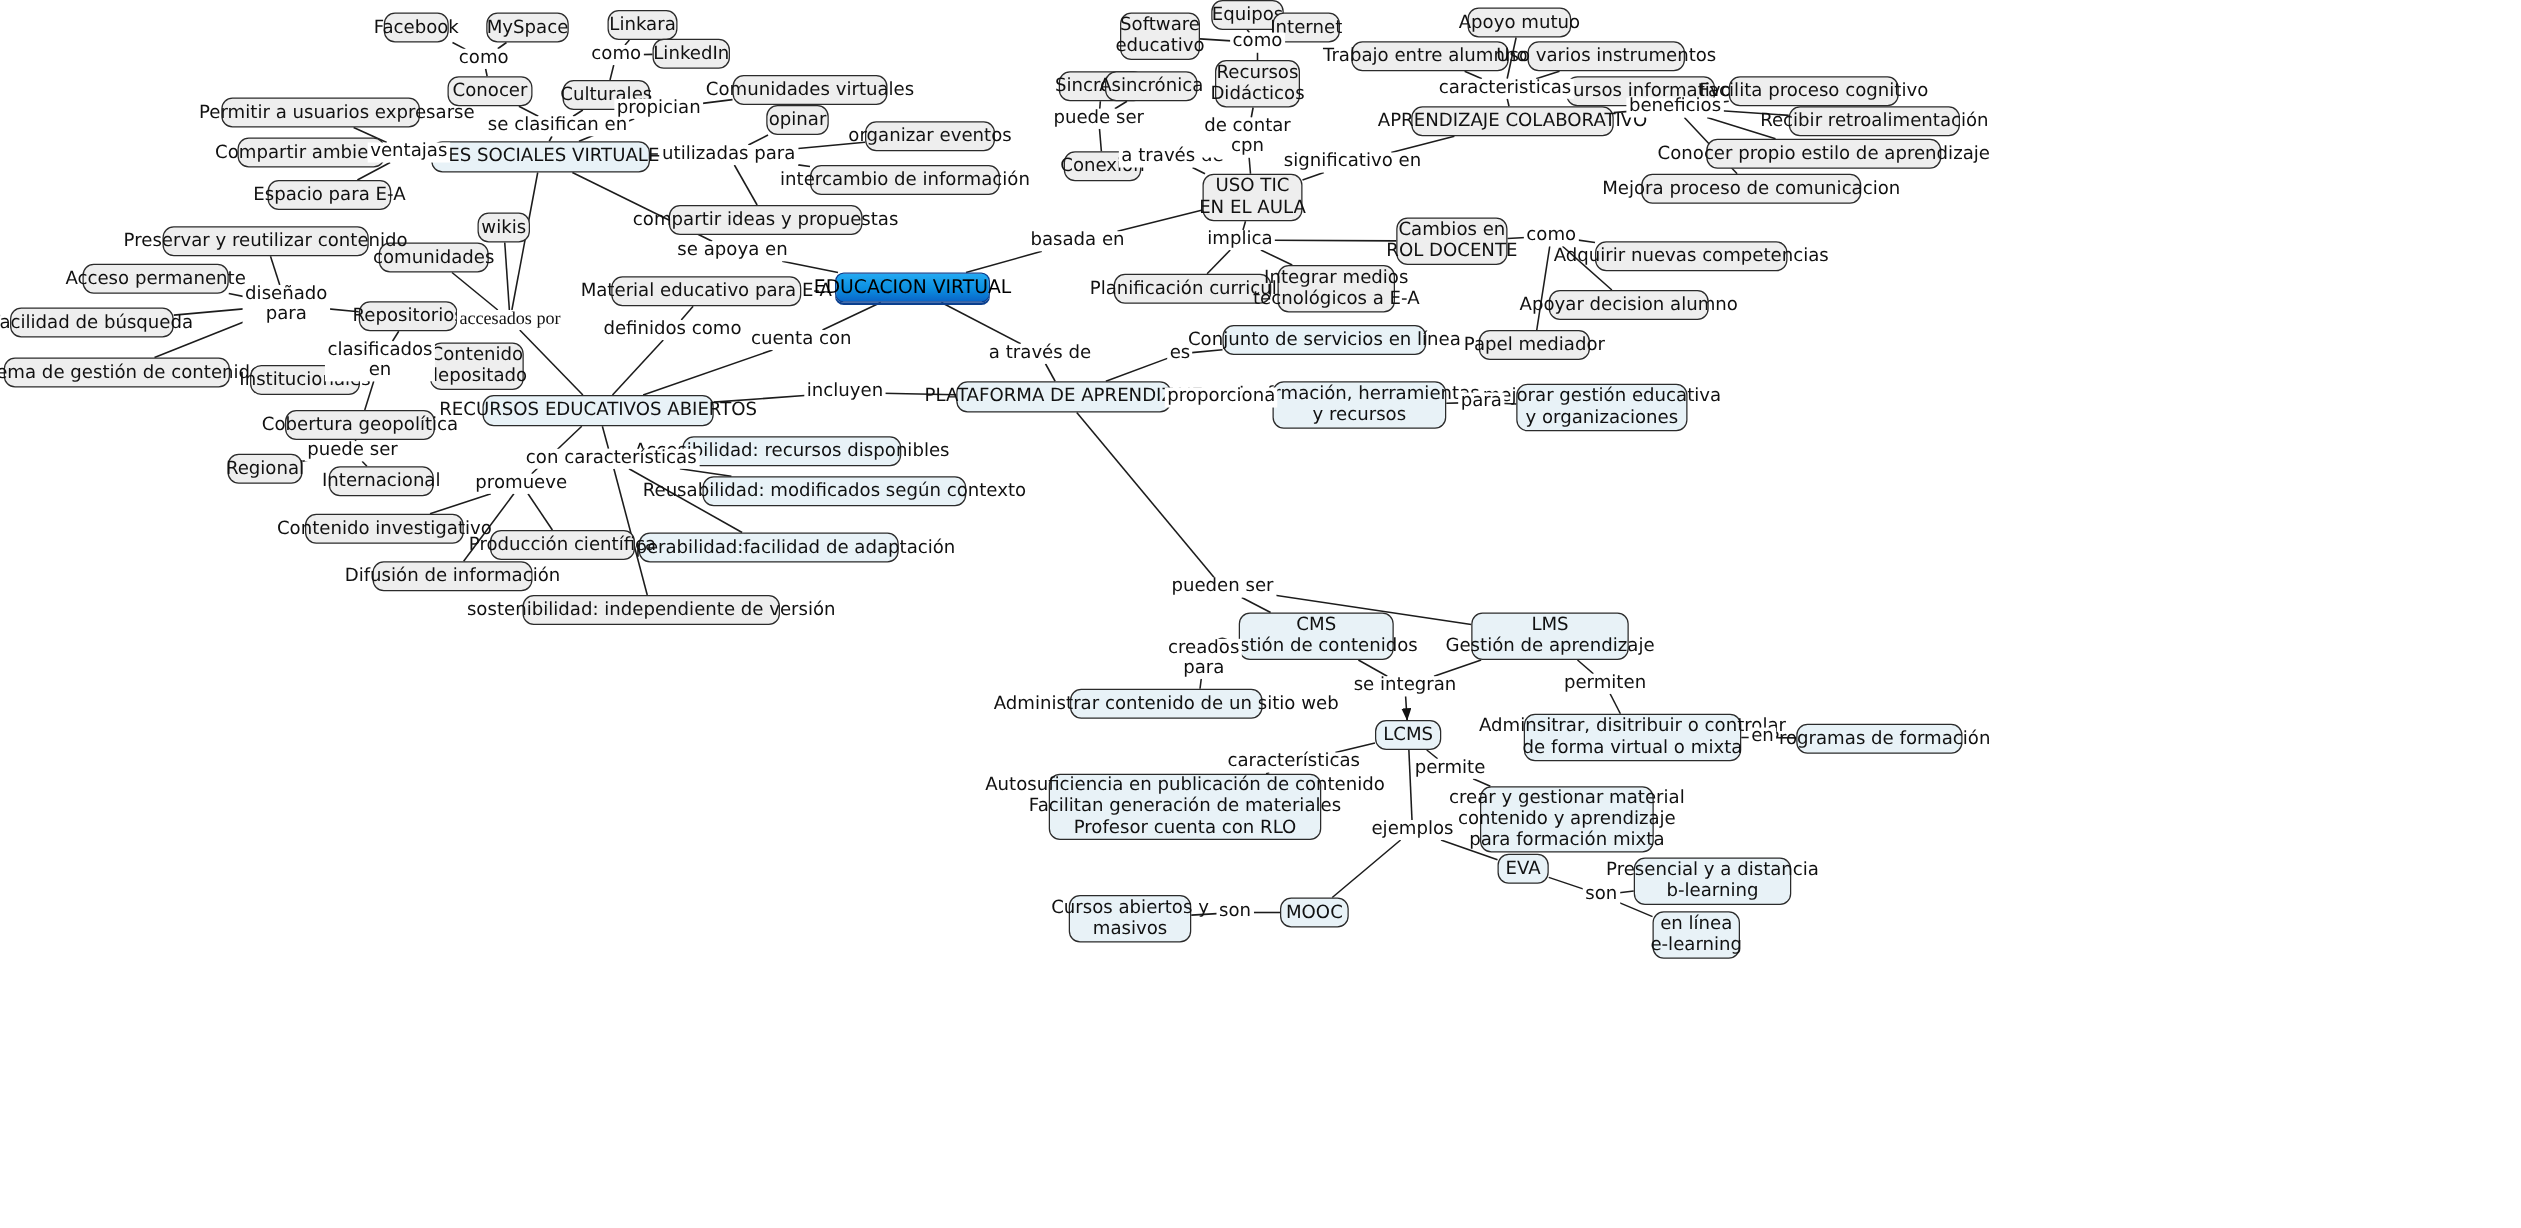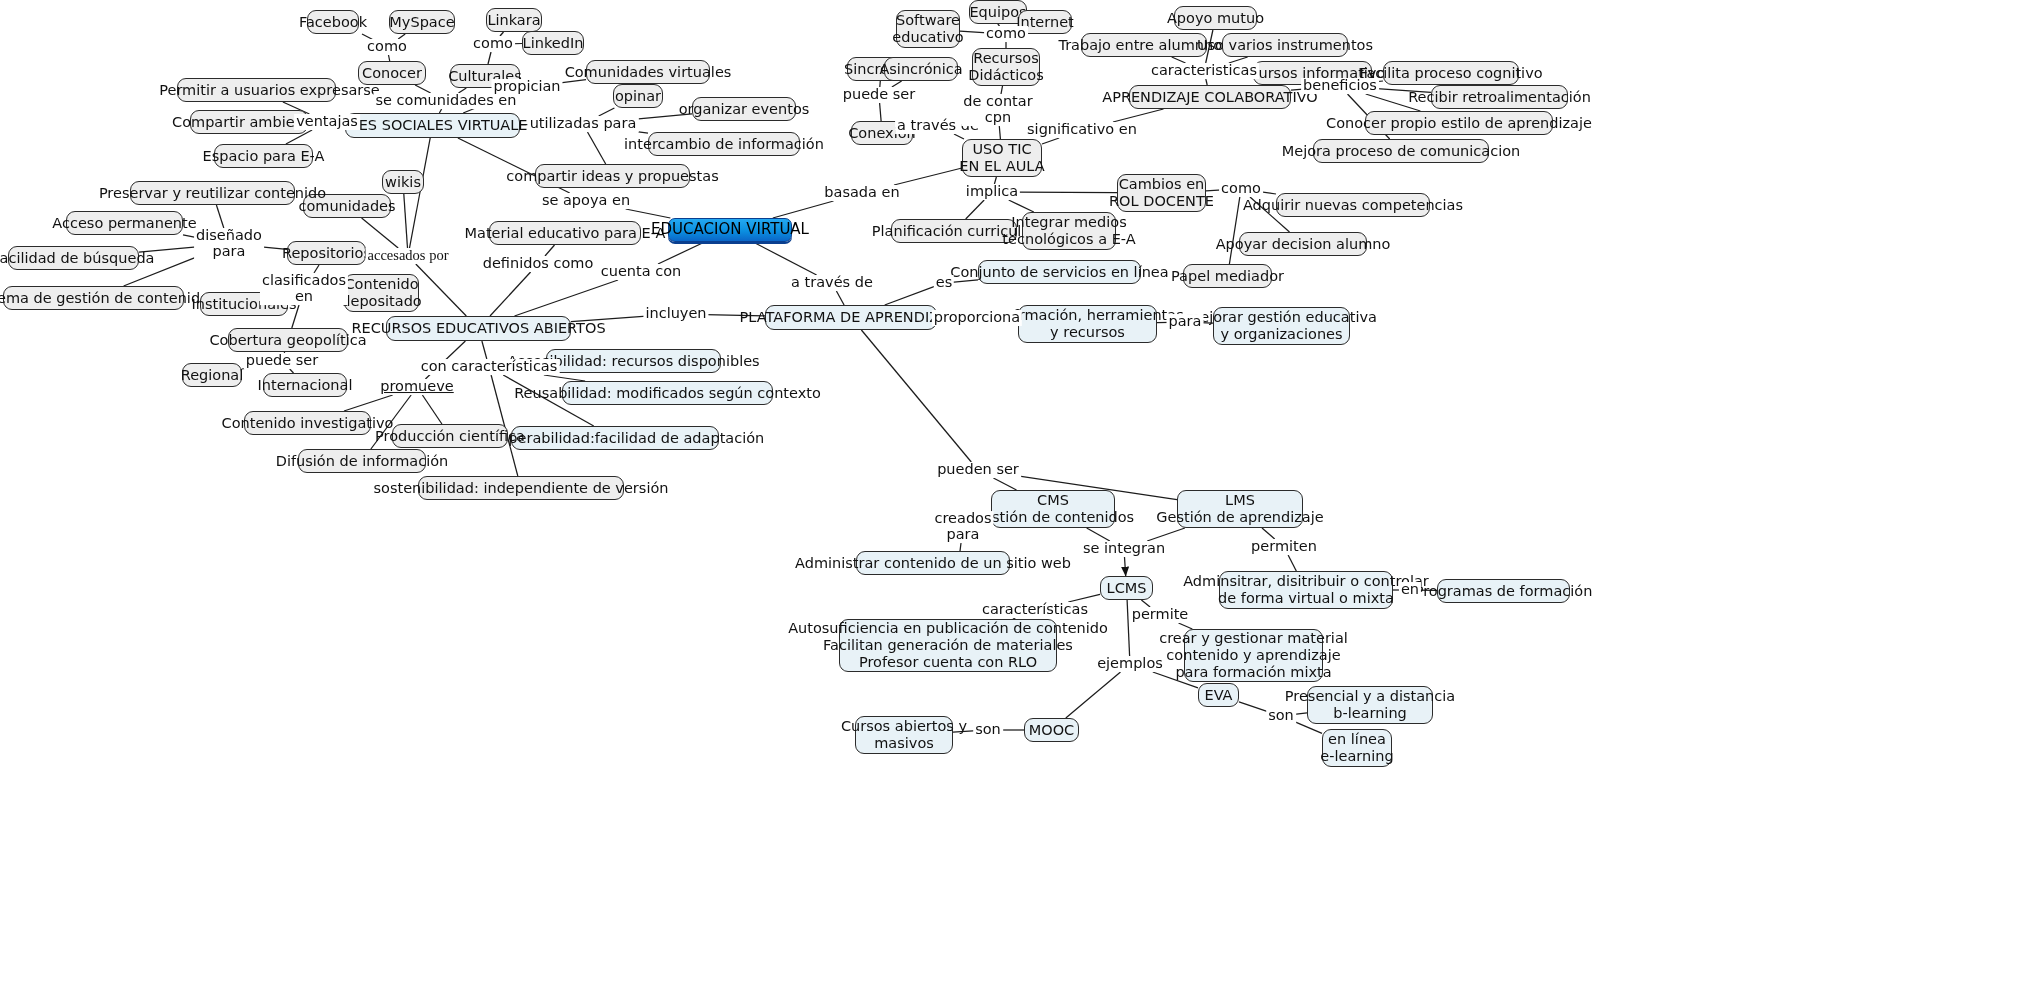--- a/index.html
+++ b/index.html
@@ -173,36 +173,36 @@
         <line x1="1024.0" y1="730.0" x2="999.1" y2="730.0"></line>
         <line x1="976.9" y1="730.7" x2="953.0" y2="732.1"></line>
         <line x1="1239.0" y1="701.9" x2="1269.9" y2="712.3"></line>
         <line x1="1292.1" y1="714.6" x2="1307.0" y2="712.8"></line>
         <line x1="1292.1" y1="720.7" x2="1322.0" y2="733.3"></line>
       </g>
   </svg>
   <div id="labels">
       <div class="lbl" style="left: 387px; top: 47px;">como</div>
       <div class="lbl" style="left: 493px; top: 44px;">como</div>
-      <div class="lbl" style="left: 446px; top: 101px;">se comunidades en</div>
+      <div class="lbl" style="left: 446px; top: 101px;">se clasifican en</div>
       <div class="lbl" style="left: 527px; top: 87px;">propician</div>
       <div class="lbl" style="left: 327px; top: 122px;">ventajas</div>
       <div class="lbl" style="left: 583px; top: 124px;">utilizadas para</div>
       <div class="lbl" style="left: 586px; top: 201px;">se apoya en</div>
       <div class="lbl" style="left: 408px; top: 256px; font-family: Liberation Serif, serif;">accesados por</div>
       <div class="lbl" style="left: 229px; top: 244px;">diseñado
 para</div>
       <div class="lbl" style="left: 304px; top: 289px;">clasificados
 en</div>
       <div class="lbl" style="left: 282px; top: 361px;">puede ser</div>
       <div class="lbl" style="left: 538px; top: 264px;">definidos como</div>
       <div class="lbl" style="left: 641px; top: 272px;">cuenta con</div>
       <div class="lbl" style="left: 676px; top: 314px;">incluyen</div>
       <div class="lbl" style="left: 489px; top: 367px;">con características</div>
-      <div class="lbl" style="left: 417px; top: 387px; text-decoration: underline;">promueve</div>
+      <div class="lbl" style="left: 417px; top: 387px;">promueve</div>
       <div class="lbl" style="left: 832px; top: 283px;">a través de</div>
       <div class="lbl" style="left: 944px; top: 283px;">es</div>
       <div class="lbl" style="left: 977px; top: 318px;">proporciona</div>
       <div class="lbl" style="left: 1185px; top: 322px;">para</div>
       <div class="lbl" style="left: 879px; top: 95px;">puede ser</div>
       <div class="lbl" style="left: 938px; top: 126px;">a través de</div>
       <div class="lbl" style="left: 1006px; top: 34px;">como</div>
       <div class="lbl" style="left: 998px; top: 110px;">de contar
 cpn</div>
       <div class="lbl" style="left: 862px; top: 193px;">basada en</div>

